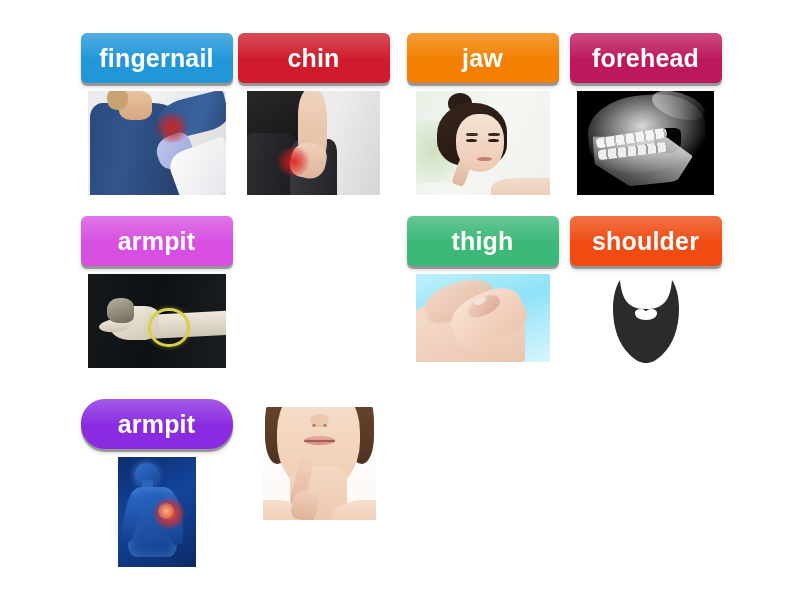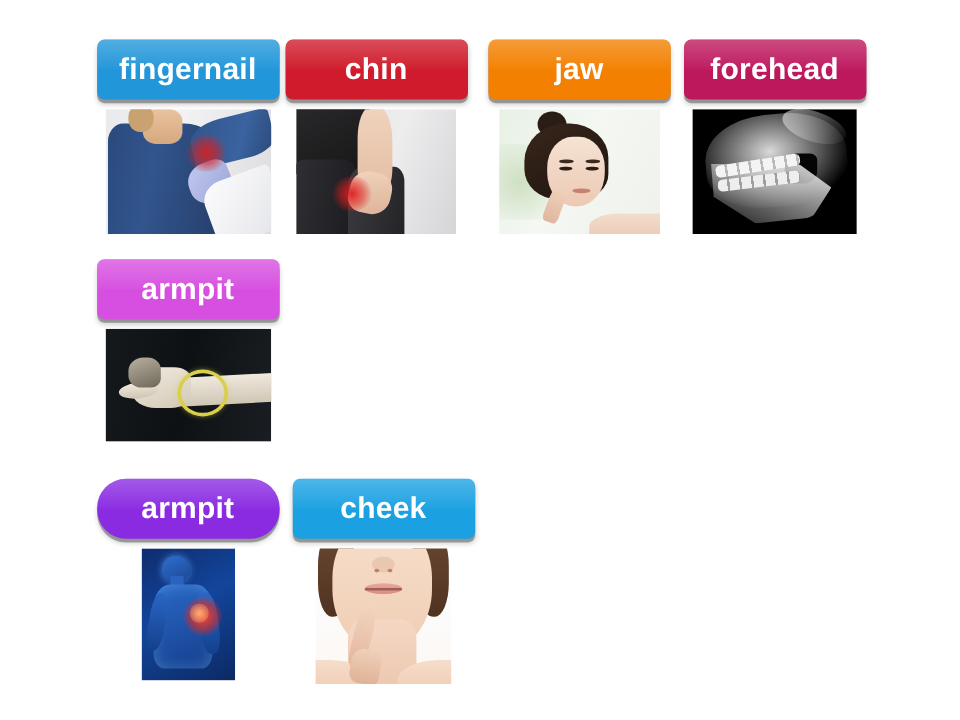--- a/index.html
+++ b/index.html
@@ -270,43 +270,69 @@
         <div class="ph forearm"></div>
           <div class="ph palm"></div>
           <div class="ph thumb"></div>
         <div class="ph fingers"></div>
           <div class="ph ring"></div>
       </div>
     </div>
   </div>
 
 
-
+  <div class="cell" style="left:401px; top:216px;">
+    <div class="label-btn" style="background: rgb(60, 184, 120);">
+      <span class="txt">thigh</span>
+    </div>
+    <div class="tile" style="width: 134px; height: 88px;">
+      <div class="pic-fingernail-photo">
+        <div class="ph hand"></div>
+          <div class="ph fingA"></div>
+          <div class="ph fingB"></div>
+        <div class="ph nail"></div>
+          <div class="ph tipshine"></div>
+      </div>
+    </div>
+  </div>
+
+  <div class="cell" style="left:564px; top:216px;">
+    <div class="label-btn" style="background: rgb(239, 75, 18);">
+      <span class="txt">shoulder</span>
+    </div>
+    <div class="tile" style="width: 138px; height: 94px;">
+      <div class="pic-beard-icon">
+        <svg width="78" height="86" viewBox="0 0 78 86" aria-hidden="true">
+          <path fill="#2b2b2b" d="M13 2 C14 14 17 22 22 26 C27 30 31 31 39 31 C47 31 51 30 56 26 C61 22 64 14 65 2
+            C70 10 72 20 72 31 C72 50 66 66 56 76 C49 83 44 85 39 85 C34 85 29 83 22 76 C12 66 6 50 6 31 C6 20 8 10 13 2 Z"></path>
+          <path fill="#ffffff" d="M28 35 C28 32 31 31 34 31 C37 31 38 33 39 33 C40 33 41 31 44 31 C47 31 50 32 50 35
+            C50 39 46 42 39 42 C32 42 28 39 28 35 Z"></path>
+        </svg>
+      </div>
+    </div>
+  </div>
 
   <div class="cell" style="left:75px; top:399px;">
     <div class="label-btn" style="background: rgb(138, 43, 226); border-radius: 24px;">
       <span class="txt">armpit</span>
     </div>
     <div class="tile" style="width: 78px; height: 110px;">
       <div class="pic-shoulder-anat">
         <div class="ph head"></div>
           <div class="ph neck"></div>
           <div class="ph torso"></div>
         <div class="ph armL"></div>
           <div class="ph armR"></div>
         <div class="ph pain"></div>
           <div class="ph pain2"></div>
       </div>
     </div>
   </div>
 
   <div class="cell" style="left:238px; top:399px;">
-    <div class="label-btn" style="background: rgb(27, 161, 226);">
-      <span class="txt">cheek</span>
-    </div>
     <div class="tile" style="width: 113px; height: 113px;">
       <div class="pic-chin-photo">
         <div class="ph hairL"></div>
           <div class="ph hairR"></div>
           <div class="ph face"></div>
         <div class="ph nose"></div>
           <div class="ph nostrilL"></div>
           <div class="ph nostrilR"></div>
         <div class="ph lips"></div>
           <div class="ph lipline"></div>

